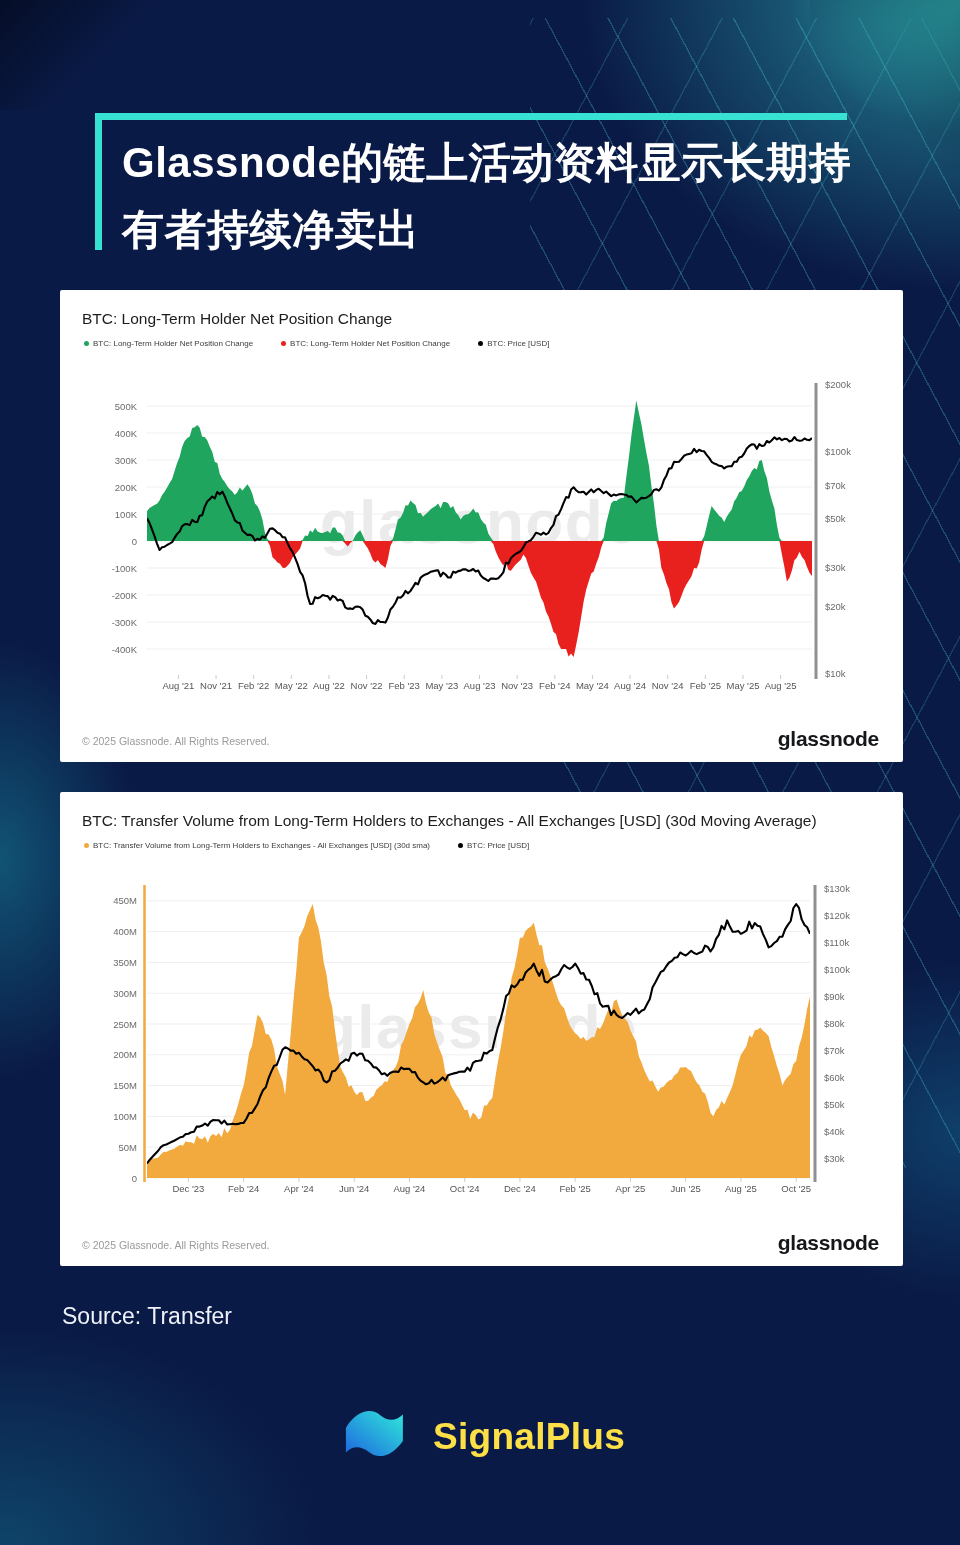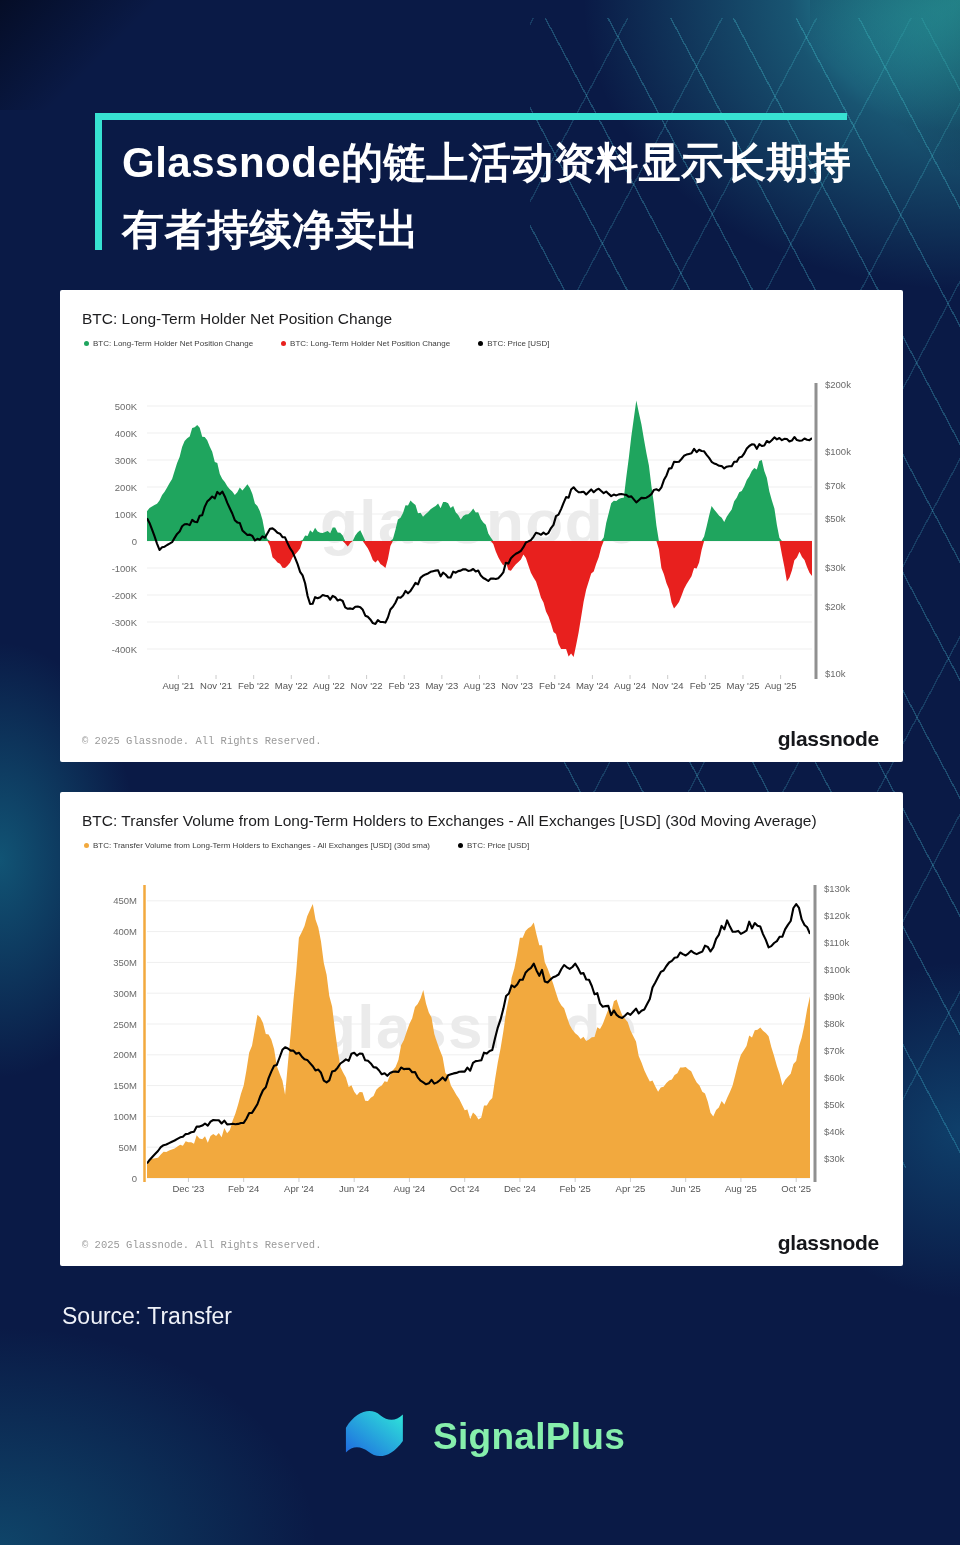--- a/index.html
+++ b/index.html
@@ -31,28 +31,28 @@
   
   .card{position:absolute;left:60px;width:843px;background:#fff;border-radius:2px;}
   .card1{top:290px;height:472px;}
   .card2{top:792px;height:474px;}
   .chart-title{position:absolute;left:22px;top:20px;font-size:15.5px;color:#1d1d1f;font-weight:400;}
   .legend{position:absolute;left:24px;top:49px;display:flex;gap:28px;align-items:center;}
   .legend-item{display:flex;align-items:center;gap:4px;font-size:8px;color:#3c3c3c;}
   .legend-dot{width:5px;height:5px;border-radius:50%;display:inline-block;}
   .chart-svg{position:absolute;left:0;top:0;}
   svg{font-family:"Liberation Sans",sans-serif;}
-  .copyright{position:absolute;left:22px;bottom:15px;font-size:10.5px;color:#9a9a9a;font-family:Liberation Mono, monospace;}
+  .copyright{position:absolute;left:22px;bottom:15px;font-size:10.5px;color:#9a9a9a;}
   .gn-brand{position:absolute;right:24px;bottom:11px;font-size:21px;font-weight:600;color:#15161a;
     letter-spacing:-.3px;}
   
   .source{position:absolute;left:62px;top:1303px;font-size:23px;color:#eef1f8;}
   .brandrow{position:absolute;left:0;top:1398px;width:960px;display:flex;justify-content:center;
     align-items:center;gap:20px;}
-  .brand-name{color:#86efac;font-size:37px;font-weight:700;letter-spacing:.3px;}
+  .brand-name{color:#fde047;font-size:37px;font-weight:700;letter-spacing:.3px;}
 </style>
 </head>
 <body>
 
 <div class="page">
 
   <div class="bg-lines"></div>
   <div class="glow-tr"></div>
   <div class="dark-tl"></div>
   <div class="dark-tr"></div>

